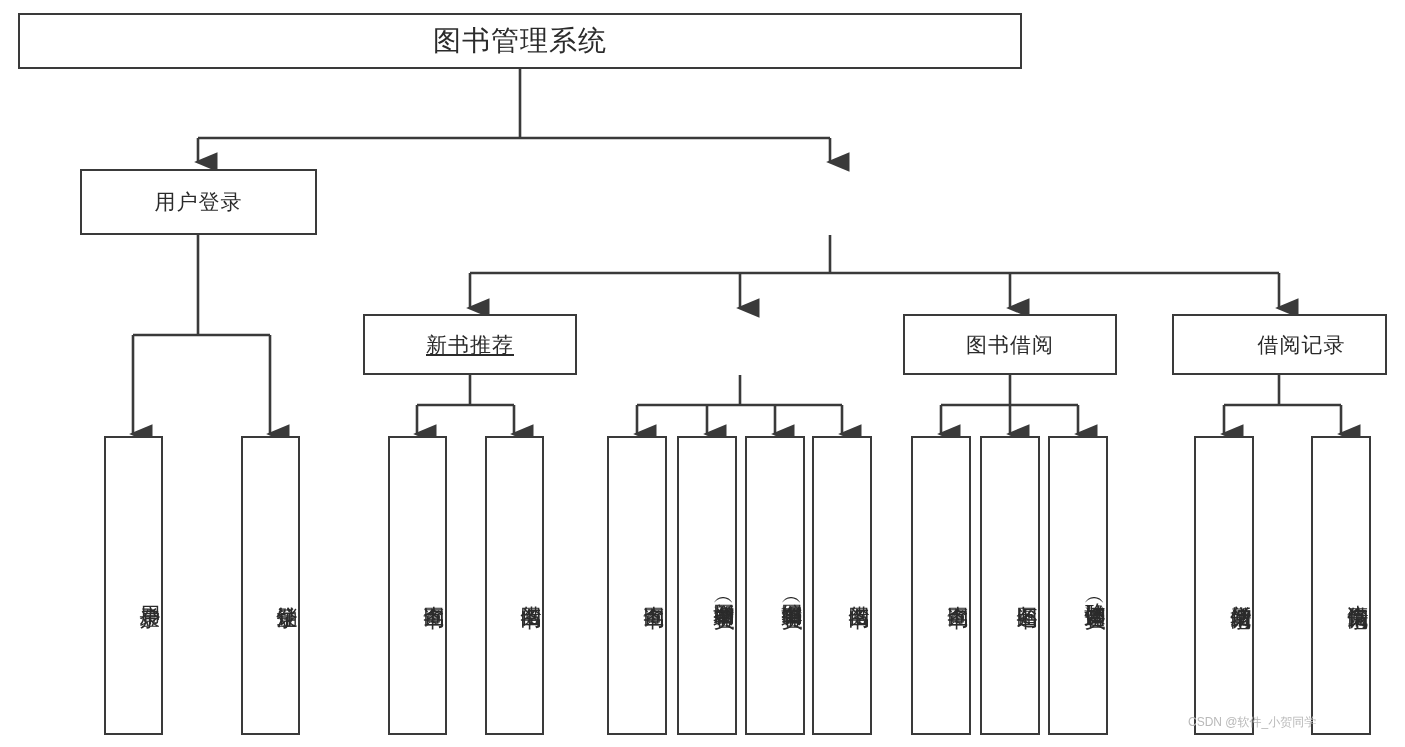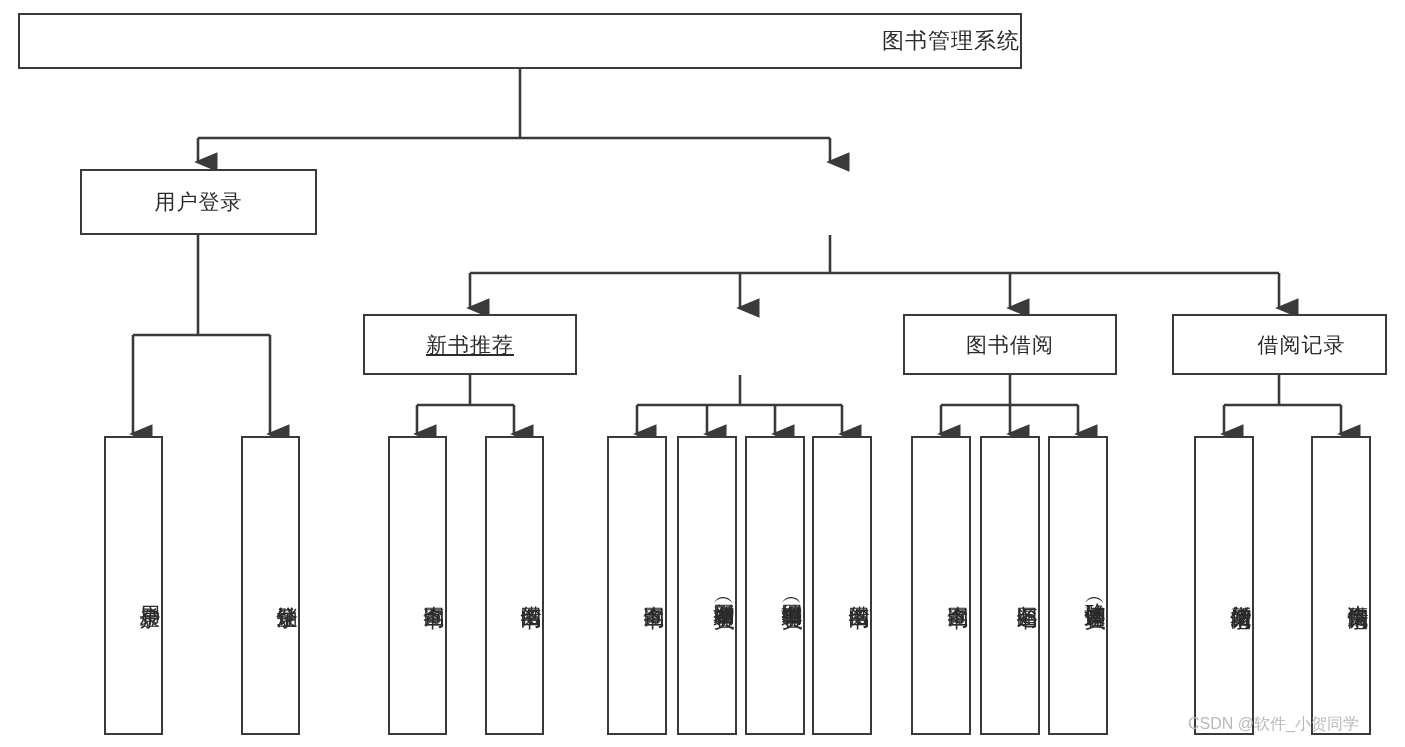--- a/index.html
+++ b/index.html
@@ -34,43 +34,42 @@
     align-items: center;
     justify-content: center;
     color: #2b2b2b;
     z-index: 2;
   }
   .node.horiz {
     font-size: 21px;
     letter-spacing: 1px;
   }
   .node.root {
-    font-size: 22px;
-    justify-content: flex-end;
+    font-size: 28px;
   }
   .node.vert {
     writing-mode: vertical-rl;
     text-orientation: upright;
     align-items: flex-start;
     justify-content: center;
     padding-top: 10px;
     font-size: 21px;
     line-height: 1.08;
     letter-spacing: 1px;
   }
   .node.vert span {
     writing-mode: vertical-rl;
     text-orientation: upright;
     display: block;
   }
   .watermark {
     position: absolute;
     left: 1188px;
     top: 714px;
-    font-size: 16px;
+    font-size: 12px;
     color: #b9b9b9;
     white-space: nowrap;
     z-index: 3;
   }
 </style>
 </head>
 <body>
 
 <div id="canvas">
 

